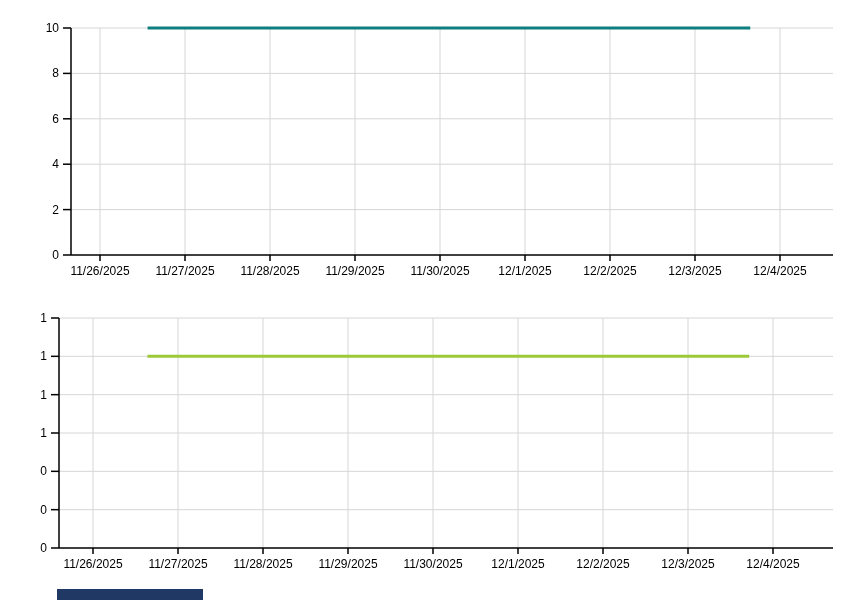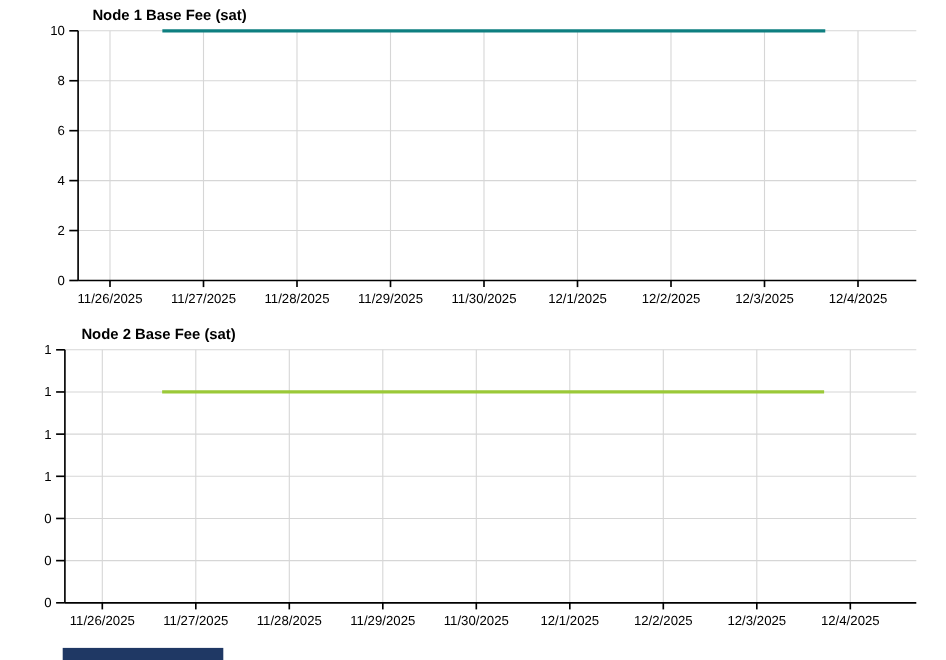--- a/index.html
+++ b/index.html
@@ -23,22 +23,20 @@
   }
   #bottom-bar {
     position: absolute;
     left: 57px; top: 589px; width: 146px; height: 11px;
   }
 </style>
 </head>
 <body>
 
 <div id="root">
-  <div id="title-1" class="chart-title">Node 1 Base Fee (sat)</div>
-  <div id="title-2" class="chart-title">Node 2 Base Fee (sat)</div>
 
   <svg id="plot-svg" width="860" height="600">
       <g>
         <line x1="100" y1="28" x2="100" y2="255" stroke="#d6d6d6" stroke-width="1"></line>
         <line x1="185" y1="28" x2="185" y2="255" stroke="#d6d6d6" stroke-width="1"></line>
         <line x1="270" y1="28" x2="270" y2="255" stroke="#d6d6d6" stroke-width="1"></line>
         <line x1="355" y1="28" x2="355" y2="255" stroke="#d6d6d6" stroke-width="1"></line>
         <line x1="440" y1="28" x2="440" y2="255" stroke="#d6d6d6" stroke-width="1"></line>
         <line x1="525" y1="28" x2="525" y2="255" stroke="#d6d6d6" stroke-width="1"></line>
         <line x1="610" y1="28" x2="610" y2="255" stroke="#d6d6d6" stroke-width="1"></line>

